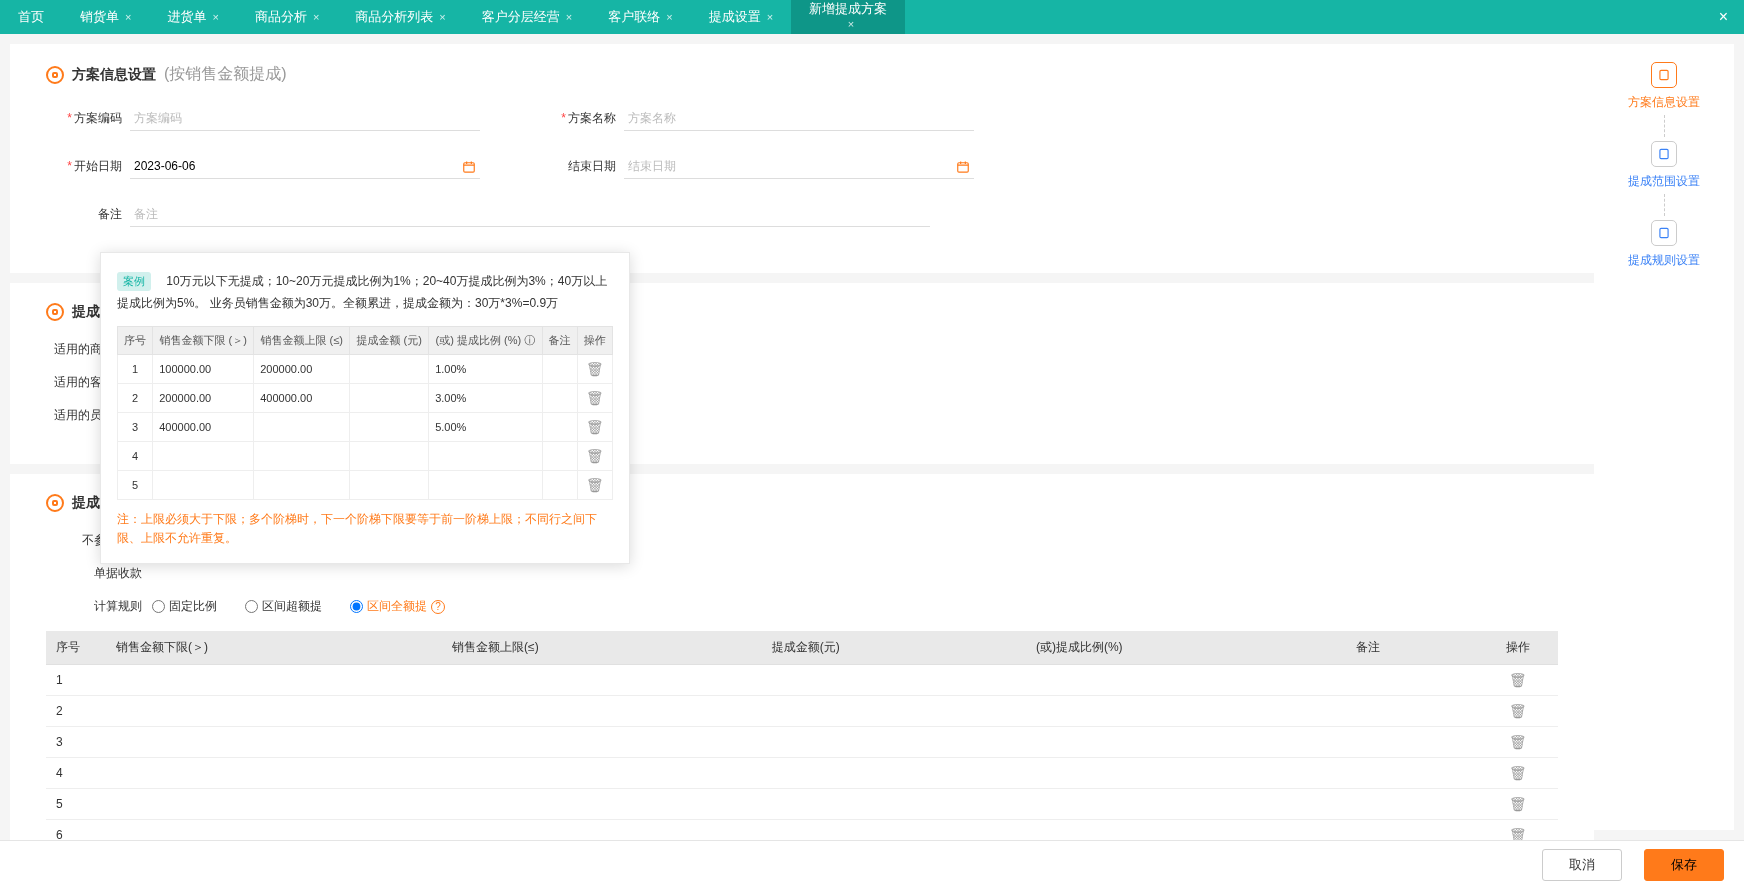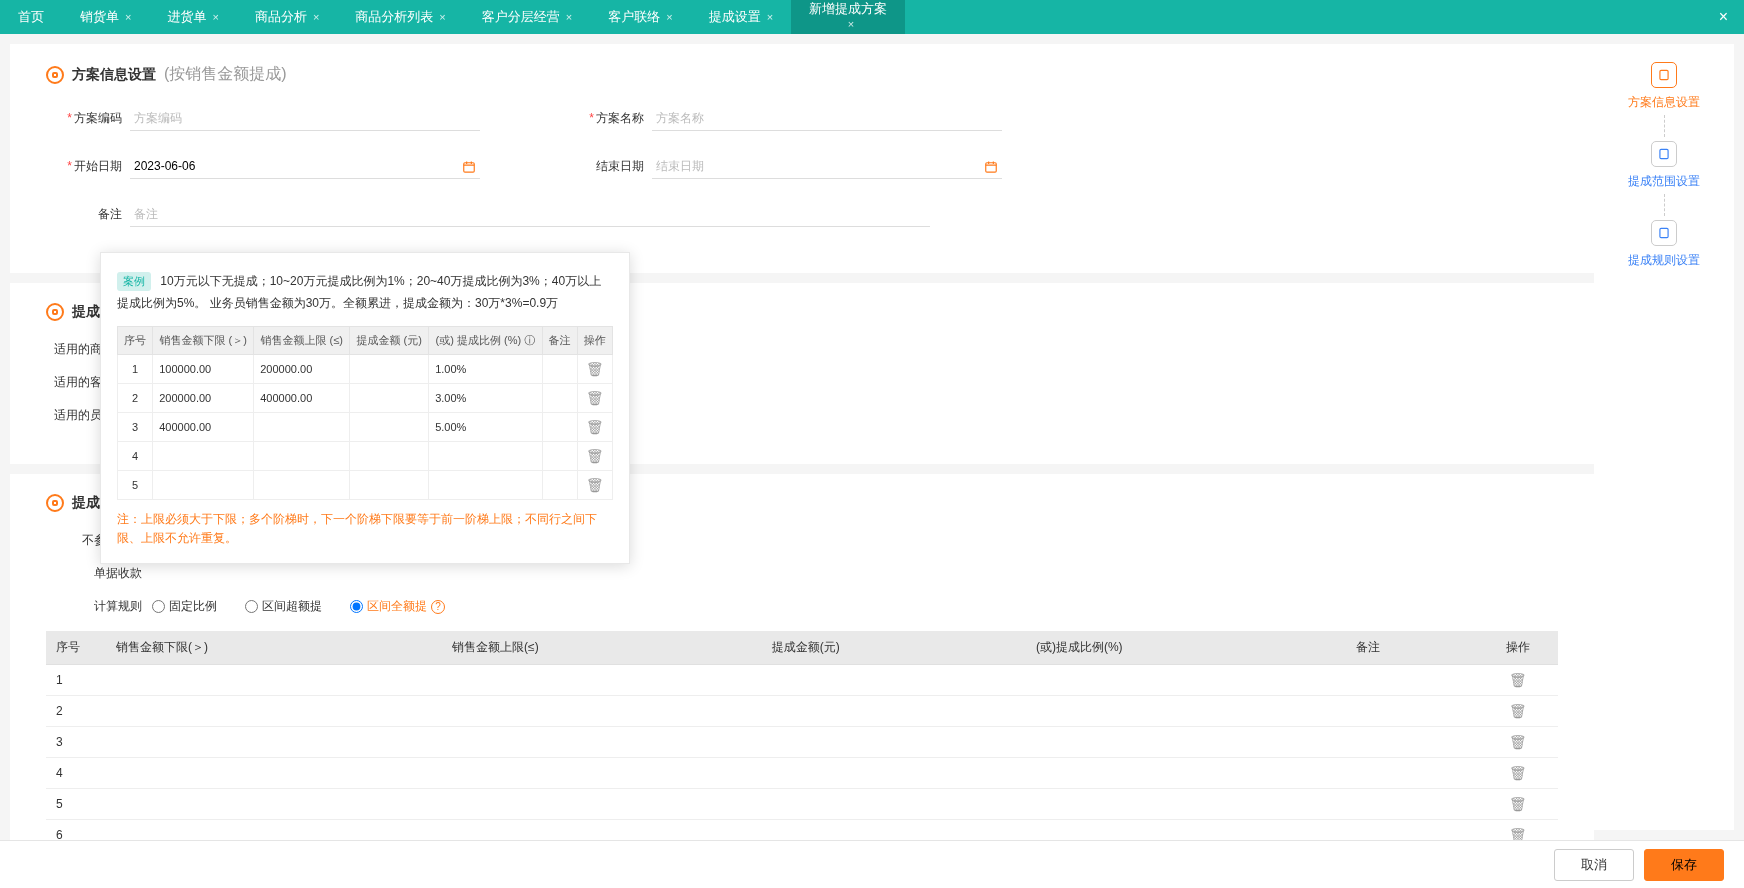--- a/index.html
+++ b/index.html
@@ -19,21 +19,21 @@
 .side-nav .step .icon-box { width: 26px; height: 26px; border: 1px solid #ccc; border-radius: 5px; display: flex; align-items: center; justify-content: center; margin-bottom: 6px; font-size: 14px; }
 .side-nav .step.active .icon-box { border-color: #ff7a1a; color: #ff7a1a; }
 .side-nav .link { width: 1px; height: 22px; border-left: 1px dashed #ccc; margin: 4px 0; }
 
 .panel { background: #fff; margin-bottom: 10px; padding: 20px 36px 24px 36px; position: relative; }
 .panel-title { display: flex; align-items: center; font-size: 14px; font-weight: bold; margin-bottom: 20px; }
 .panel-title .bullet { width: 18px; height: 18px; border: 2px solid #ff7a1a; border-radius: 50%; display: inline-flex; align-items: center; justify-content: center; color: #ff7a1a; margin-right: 8px; position: relative; }
 .panel-title .bullet::before { content: ""; position: absolute; inset: 4px; border: 2px solid #ff7a1a; border-radius: 2px; }
 .panel-title .subtitle { margin-left: 8px; font-weight: normal; color: #999; font-size: 16px; }
 
-.form-row { display: flex; gap: 88px; margin-bottom: 22px; }
+.form-row { display: flex; gap: 60px; margin-bottom: 22px; }
 .form-item { display: flex; align-items: center; }
 .form-label { width: 76px; text-align: right; font-size: 12px; color: #333; margin-right: 8px; }
 .form-label .req { color: #f44; margin-right: 2px; }
 .form-input { width: 350px; height: 26px; border: none; border-bottom: 1px solid #ddd; font-size: 12px; outline: none; padding: 0 4px; background: transparent; }
 .form-input::placeholder { color: #bbb; }
 .date-wrap { position: relative; display: inline-block; }
 .date-wrap .cal-icon { position: absolute; right: 4px; top: 50%; transform: translateY(-50%); color: #ff7a1a; font-size: 14px; pointer-events: none; }
 .form-input.wide { width: 800px; }
 
 .scope-line { font-size: 12px; color: #333; margin-bottom: 16px; margin-left: 8px; }
@@ -47,29 +47,29 @@
 .help-icon { display: inline-flex; width: 14px; height: 14px; border: 1px solid #ff7a1a; color: #ff7a1a; border-radius: 50%; align-items: center; justify-content: center; font-size: 10px; margin-left: 4px; }
 
 .main-table { width: 100%; border-collapse: collapse; font-size: 12px; }
 .main-table th { background: #e9e9e9; font-weight: normal; color: #333; padding: 8px 10px; text-align: left; border-bottom: 1px solid #e0e0e0; }
 .main-table td { padding: 7px 10px; border-bottom: 1px solid #eee; color: #333; }
 .main-table .op-col { text-align: center; width: 80px; }
 .trash { color: #999; cursor: pointer; font-size: 14px; }
 
 .tooltip-popup { position: absolute; left: 100px; top: 252px; width: 530px; background: #fff; box-shadow: 0 2px 14px rgba(0,0,0,0.15); border: 1px solid #e8e8e8; padding: 18px 16px 14px 16px; z-index: 50; font-size: 12px; }
 .tooltip-popup .tt-title { font-weight: bold; font-size: 13px; margin-bottom: 12px; }
-.tooltip-popup .case-tag { display: inline-block; background: #d1f0ed; color: #16b5a5; padding: 2px 6px; border-radius: 3px; font-size: 11px; margin-right: 6px; }
+.tooltip-popup .case-tag { display: inline-block; background: #d1f0ed; color: #16b5a5; padding: 2px 6px; border-radius: 3px; font-size: 11px; margin-right: 12px; }
 .tooltip-popup .case-text { line-height: 1.8; color: #333; }
 .tooltip-popup table { width: 100%; border-collapse: collapse; margin-top: 12px; font-size: 11px; }
 .tooltip-popup th { background: #f0f0f0; font-weight: normal; padding: 6px 6px; border: 1px solid #e3e3e3; text-align: center; color: #555; }
 .tooltip-popup td { padding: 6px 6px; border: 1px solid #eee; text-align: left; color: #333; }
 .tooltip-popup td.center { text-align: center; }
 .tooltip-popup .note { color: #ff7a1a; margin-top: 10px; line-height: 1.6; }
 
-.footer-bar { position: fixed; bottom: 0; left: 0; right: 0; height: 48px; background: #fff; border-top: 1px solid #e5e5e5; display: flex; align-items: center; justify-content: flex-end; padding: 0 20px; gap: 10px; }
+.footer-bar { position: fixed; bottom: 0; left: 0; right: 0; height: 48px; background: #fff; border-top: 1px solid #e5e5e5; display: flex; align-items: center; justify-content: flex-end; padding: 0 20px; gap: 22px; }
 .btn { height: 32px; padding: 0 26px; font-size: 13px; border-radius: 3px; cursor: pointer; display: inline-flex; align-items: center; justify-content: center; }
 .btn-default { background: #fff; border: 1px solid #ccc; color: #333; }
 .btn-primary { background: #ff7a1a; border: 1px solid #ff7a1a; color: #000000; }
 
 .inline-svg { width: 14px; height: 14px; vertical-align: middle; }
 </style>
 </head>
 <body>
 
 <div class="tab-bar">

